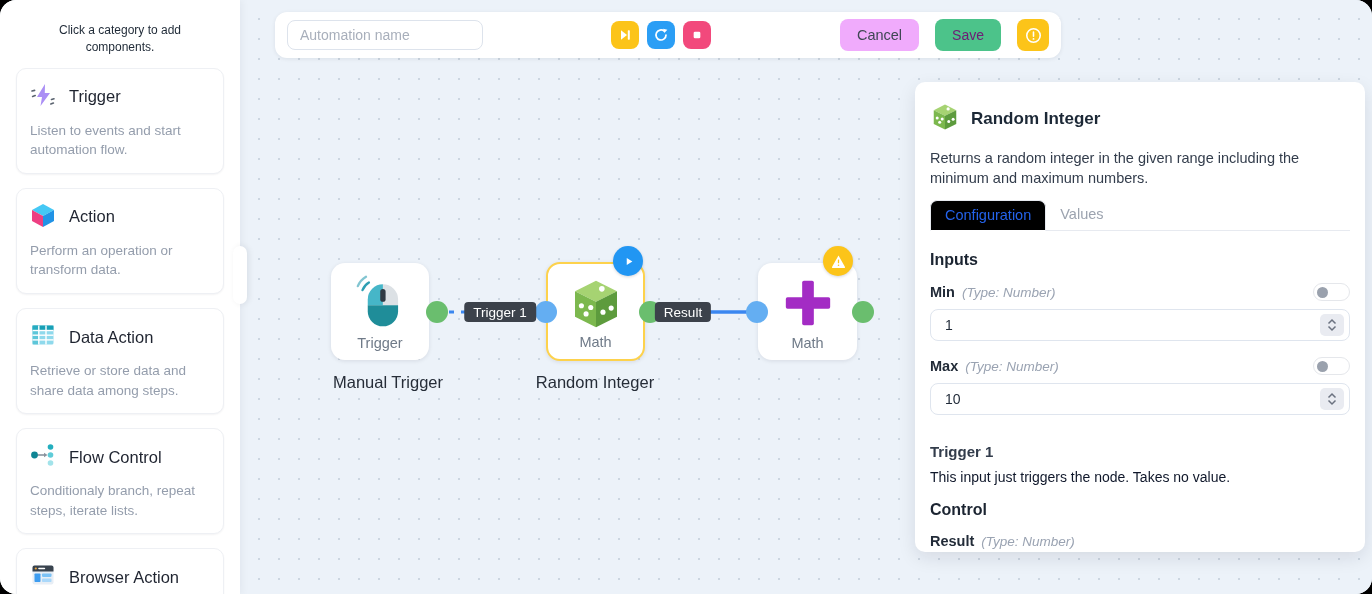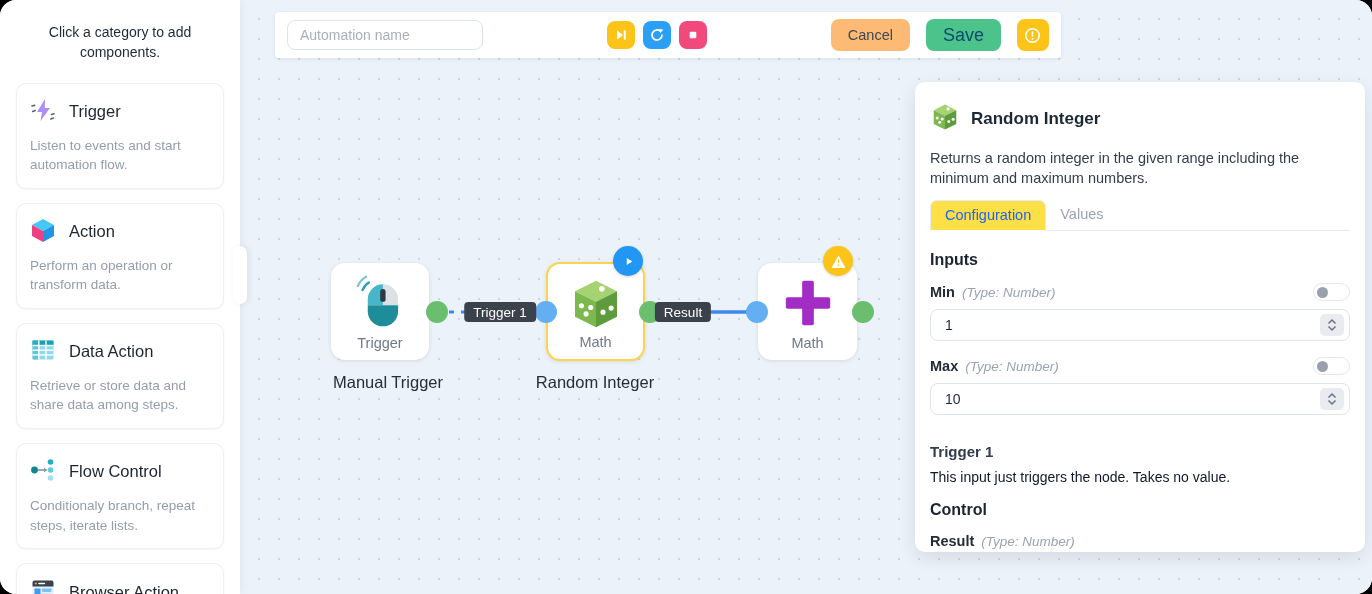--- a/index.html
+++ b/index.html
@@ -1,48 +1,48 @@
 <!DOCTYPE html>
 <html><head>
 <meta charset="utf-8">
 <style>
   * { margin:0; padding:0; box-sizing:border-box; }
   html,body { width:1372px; height:594px; background:#000; font-family:"Liberation Sans", sans-serif; }
   .app { width:1372px; height:594px; border-radius:16px; overflow:hidden; display:flex; background:#ecf2f9; position:relative; }
 
   
   .sidebar { width:240px; height:100%; background:#fff; padding:22px 16px; box-shadow:2px 0 8px rgba(15,23,42,.05); z-index:5; position:relative; }
-  .sidebar-heading { font-size:14px; color:#1e2936; text-align:center; line-height:1.45; margin:0 auto 20px; max-width:180px; }
+  .sidebar-heading { font-size:12px; color:#1e2936; text-align:center; line-height:1.45; margin:0 auto 11px; max-width:180px; }
   .cat-card { border:1px solid #eef0f4; border-radius:10px; padding:13px 13px; margin-bottom:14px; background:#fff; box-shadow:0 1px 2px rgba(15,23,42,.05); cursor:pointer; }
   .cat-head { display:flex; align-items:center; gap:13px; }
   .cat-head svg { width:26px; height:26px; flex:none; }
   .cat-title { font-size:16.5px; color:#1f2430; }
   .cat-desc { margin-top:9px; font-size:13.5px; color:#949dac; line-height:1.45; }
   .sidebar-handle { position:absolute; right:-7px; top:246px; width:14px; height:58px; background:#fff; border-radius:8px; box-shadow:2px 0 6px rgba(15,23,42,.08); }
 
   
   .canvas { flex:1; position:relative; height:100%;
     background-color:#ecf2f9;
     background-image:radial-gradient(#ccd6e1 1.4px, transparent 1.4px);
     background-size:20px 20px; background-position:9px 9px; }
 
   
-  .toolbar { position:absolute; left:35px; top:12px; width:786px; height:46px; background:#fff; border-radius:4px;
+  .toolbar { position:absolute; left:35px; top:12px; width:786px; height:46px; background:#fff; border-radius:12px;
     box-shadow:0 1px 4px rgba(15,23,42,.08); display:flex; align-items:center; padding:0 12px; z-index:6; }
   .name-input { width:196px; height:30px; border:1px solid #dde3ec; border-radius:8px; padding:0 12px; font-size:14px; color:#333; outline:none; font-family:"Liberation Sans",sans-serif; }
   .name-input::placeholder { color:#a8afbb; }
   .run-group { display:flex; gap:8px; margin:0 auto; }
   .sq-btn { width:28px; height:28px; border:none; border-radius:8px; display:flex; align-items:center; justify-content:center; cursor:pointer; }
   .sq-btn svg { width:16px; height:16px; }
   .btn-yellow { background:#fcc419; }
   .btn-blue { background:#2b9ef5; }
   .btn-pink { background:#f2497c; }
   .right-group { display:flex; gap:16px; align-items:center; }
-  .btn-cancel { height:32px; padding:0 17px; background:#fdba74; color:#3f4754; border:none; border-radius:8px; font-size:14.5px; cursor:pointer; font-family:"Liberation Sans",sans-serif; }
-  .btn-save { height:32px; padding:0 17px; background:#4cc38a; color:#0c4a6e; border:none; border-radius:8px; font-size:18px; cursor:pointer; font-family:"Liberation Sans",sans-serif; }
+  .btn-cancel { height:32px; padding:0 17px; background:#f0abfc; color:#3f4754; border:none; border-radius:8px; font-size:14.5px; cursor:pointer; font-family:"Liberation Sans",sans-serif; }
+  .btn-save { height:32px; padding:0 17px; background:#4cc38a; color:#701a75; border:none; border-radius:8px; font-size:14px; cursor:pointer; font-family:"Liberation Sans",sans-serif; }
   .btn-warn { width:32px; height:32px; background:#fcc419; border:none; border-radius:8px; display:flex; align-items:center; justify-content:center; cursor:pointer; }
   .btn-warn svg { width:19px; height:19px; }
 
   
   .node { position:absolute; width:98px; height:97px; background:#fff; border-radius:14px; box-shadow:0 1px 4px rgba(15,23,42,.10);
     display:flex; flex-direction:column; align-items:center; cursor:pointer; z-index:3; }
   .node.selected { border:2px solid #fdd24c; }
   .node-icon { margin-top:12px; }
   .node-icon svg { width:56px; height:56px; display:block; }
   .node-type { position:absolute; bottom:9px; font-size:14.5px; color:#6f7a88; }
@@ -59,21 +59,21 @@
 
   
   .panel { position:absolute; left:675px; top:82px; width:450px; height:470px; background:#fff; border-radius:10px;
     box-shadow:0 6px 18px rgba(15,23,42,.10); padding:20px 15px 0; z-index:7; overflow:hidden; }
   .panel-title-row { display:flex; align-items:center; gap:11px; }
   .panel-title-row svg { width:30px; height:30px; flex:none; }
   .panel-title { font-size:17px; font-weight:bold; color:#1c2836; }
   .panel-desc { margin-top:13px; font-size:14.5px; color:#333d4c; line-height:1.35; max-width:426px; }
   .tabs { margin-top:12px; display:flex; border-bottom:1px solid #e7eaf0; }
   .tab { padding:6px 14px 7px; font-size:14.5px; cursor:pointer; }
-  .tab.active { color:#2463eb; border:1px solid #e7eaf0; border-bottom:1px solid #fff; border-radius:7px 7px 0 0; margin-bottom:-1px; background:#fde047; }
+  .tab.active { color:#2463eb; border:1px solid #e7eaf0; border-bottom:1px solid #fff; border-radius:7px 7px 0 0; margin-bottom:-1px; background:#000000; }
   .tab.inactive { color:#9ca3af; }
   .section-h { margin-top:20px; font-size:16px; font-weight:bold; color:#1b2431; }
   .field-label-row { margin-top:14px; display:flex; align-items:center; }
   .field-group + .field-group .field-label-row { margin-top:16px; }
   .field-label { font-size:14.5px; font-weight:bold; color:#222b38; }
   .type-hint { font-size:13.5px; font-style:italic; color:#9aa3b2; margin-left:7px; }
   .toggle { margin-left:auto; width:37px; height:18px; border:1px solid #e5e7eb; border-radius:10px; background:#fff; position:relative; cursor:pointer; }
   .toggle .knob { position:absolute; left:3px; top:2.5px; width:11px; height:11px; border-radius:50%; background:#9aa1ad; }
   .num-input { margin-top:8px; height:32px; border:1px solid #dfe5ee; border-radius:8px; display:flex; align-items:center; padding:0 5px 0 0; }
   .num-input input { flex:1; border:none; outline:none; font-size:14px; color:#1f2937; padding:0 14px; background:transparent; font-family:"Liberation Sans",sans-serif; }

